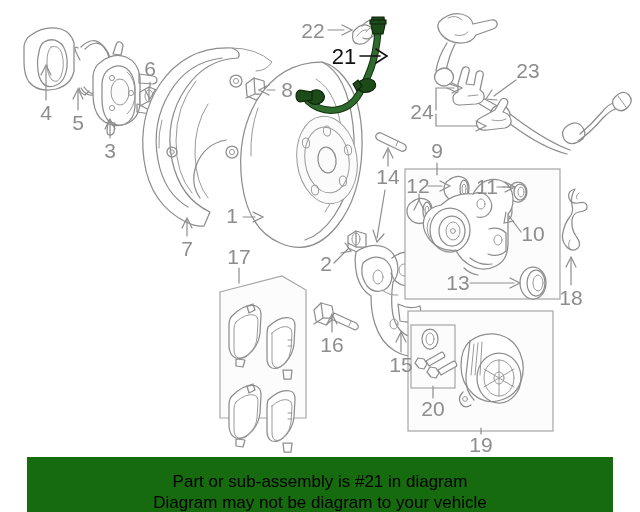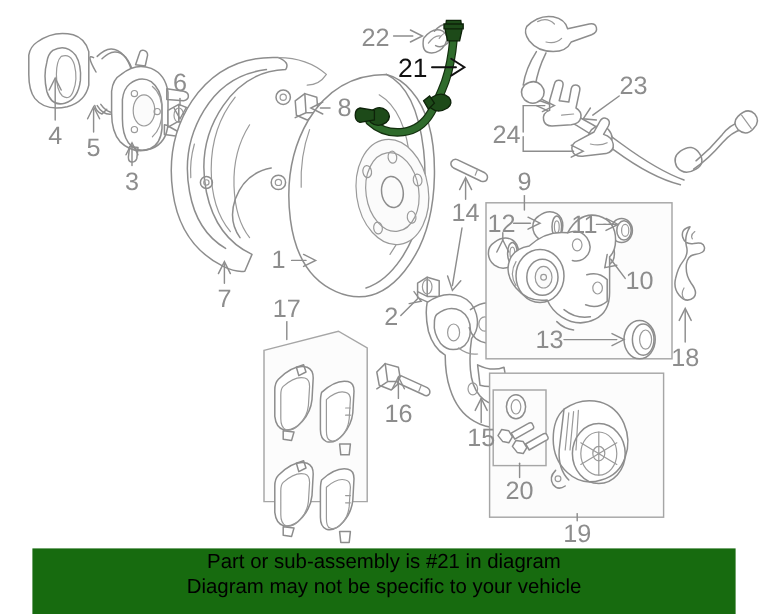--- a/index.html
+++ b/index.html
@@ -14,21 +14,21 @@
   .boxpanel{fill:#fcfcfc;stroke:#a6a6a6;stroke-width:1.2;}
   .lead{fill:none;stroke:#8d8d8d;stroke-width:1.2;stroke-linecap:round;}
   .lead-dark{fill:none;stroke:#111111;stroke-width:1.6;stroke-linecap:round;}
   .lbl{font-family:"Liberation Sans","DejaVu Sans",sans-serif;font-size:21px;fill:#8d8d8d;}
   .lbl-dark{font-family:"Liberation Sans","DejaVu Sans",sans-serif;font-size:22px;fill:#111111;}
   .hose{fill:none;stroke:#2f6b2c;stroke-width:5.2;stroke-linecap:round;stroke-linejoin:round;}
   .hose-edge{fill:none;stroke:#14300f;stroke-width:7.2;stroke-linecap:round;stroke-linejoin:round;}
   .hosefit{fill:#1d4a19;stroke:#0d2209;stroke-width:1.1;}
   .banner{position:absolute;left:27px;top:457px;width:586px;height:56px;
           background:#176b0f;display:flex;flex-direction:column;align-items:center;
-          justify-content:flex-start;box-sizing:border-box;}
+          justify-content:flex-end;box-sizing:border-box;}
   .banner div{font-size:17px;line-height:21px;color:#000000;text-align:center;
               font-family:"Liberation Sans","DejaVu Sans",sans-serif;white-space:nowrap;}
 </style>
 </head>
 <body>
 
 <div id="diagram-root">
 
   <svg id="parts-svg" viewBox="0 0 640 512">
 
@@ -379,16 +379,16 @@
       <text class="lbl" x="433" y="416" text-anchor="middle">20</text>
       <text class="lbl-dark" x="344" y="64" text-anchor="middle">21</text>
       <text class="lbl" x="313" y="38" text-anchor="middle">22</text>
       <text class="lbl" x="528" y="78" text-anchor="middle">23</text>
       <text class="lbl" x="422" y="119" text-anchor="middle">24</text>
     </g>
   </svg>
 
   <div class="banner">
     <div>Part or sub-assembly is #21 in diagram</div>
-    <div>Diagram may not be specific to your vehicle</div>
+    <div>Diagram may not be diagram to your vehicle</div>
   </div>
 
 </div>
 
 </body></html>

